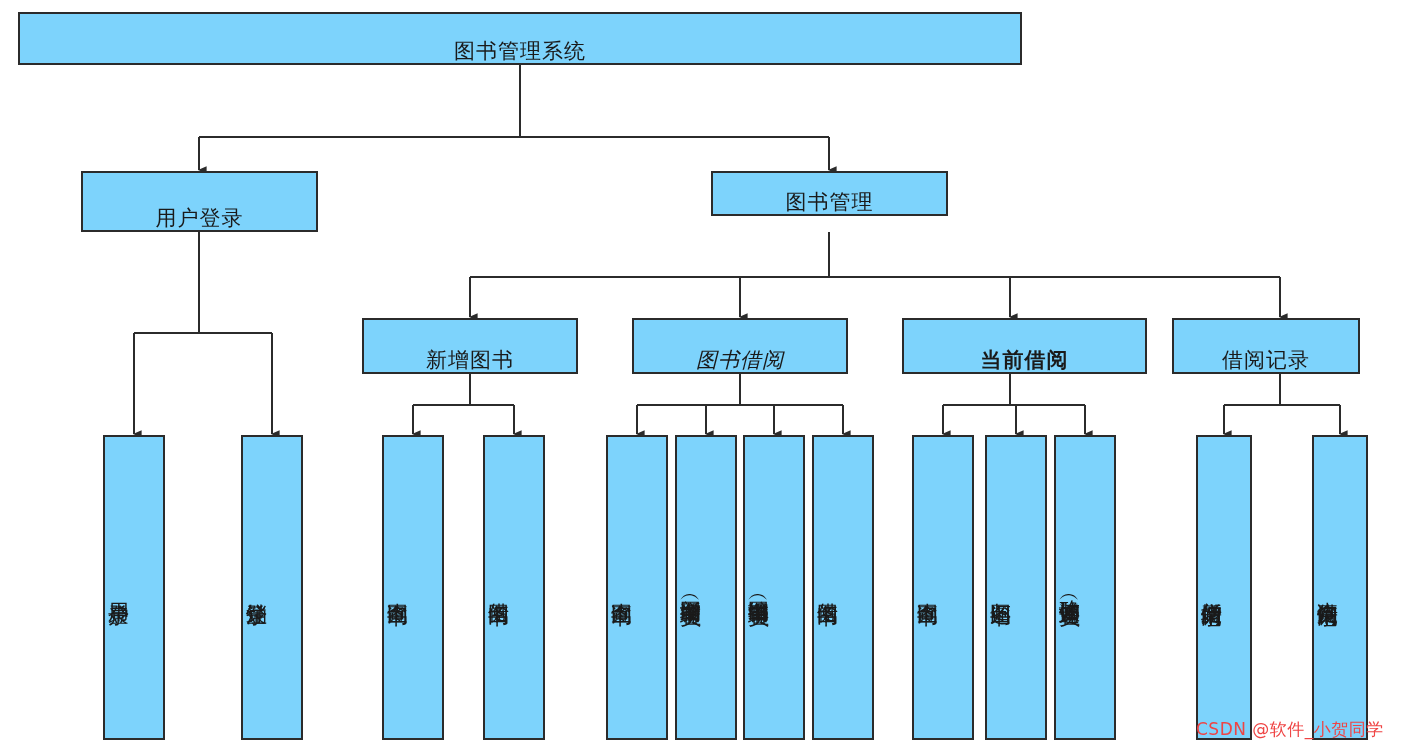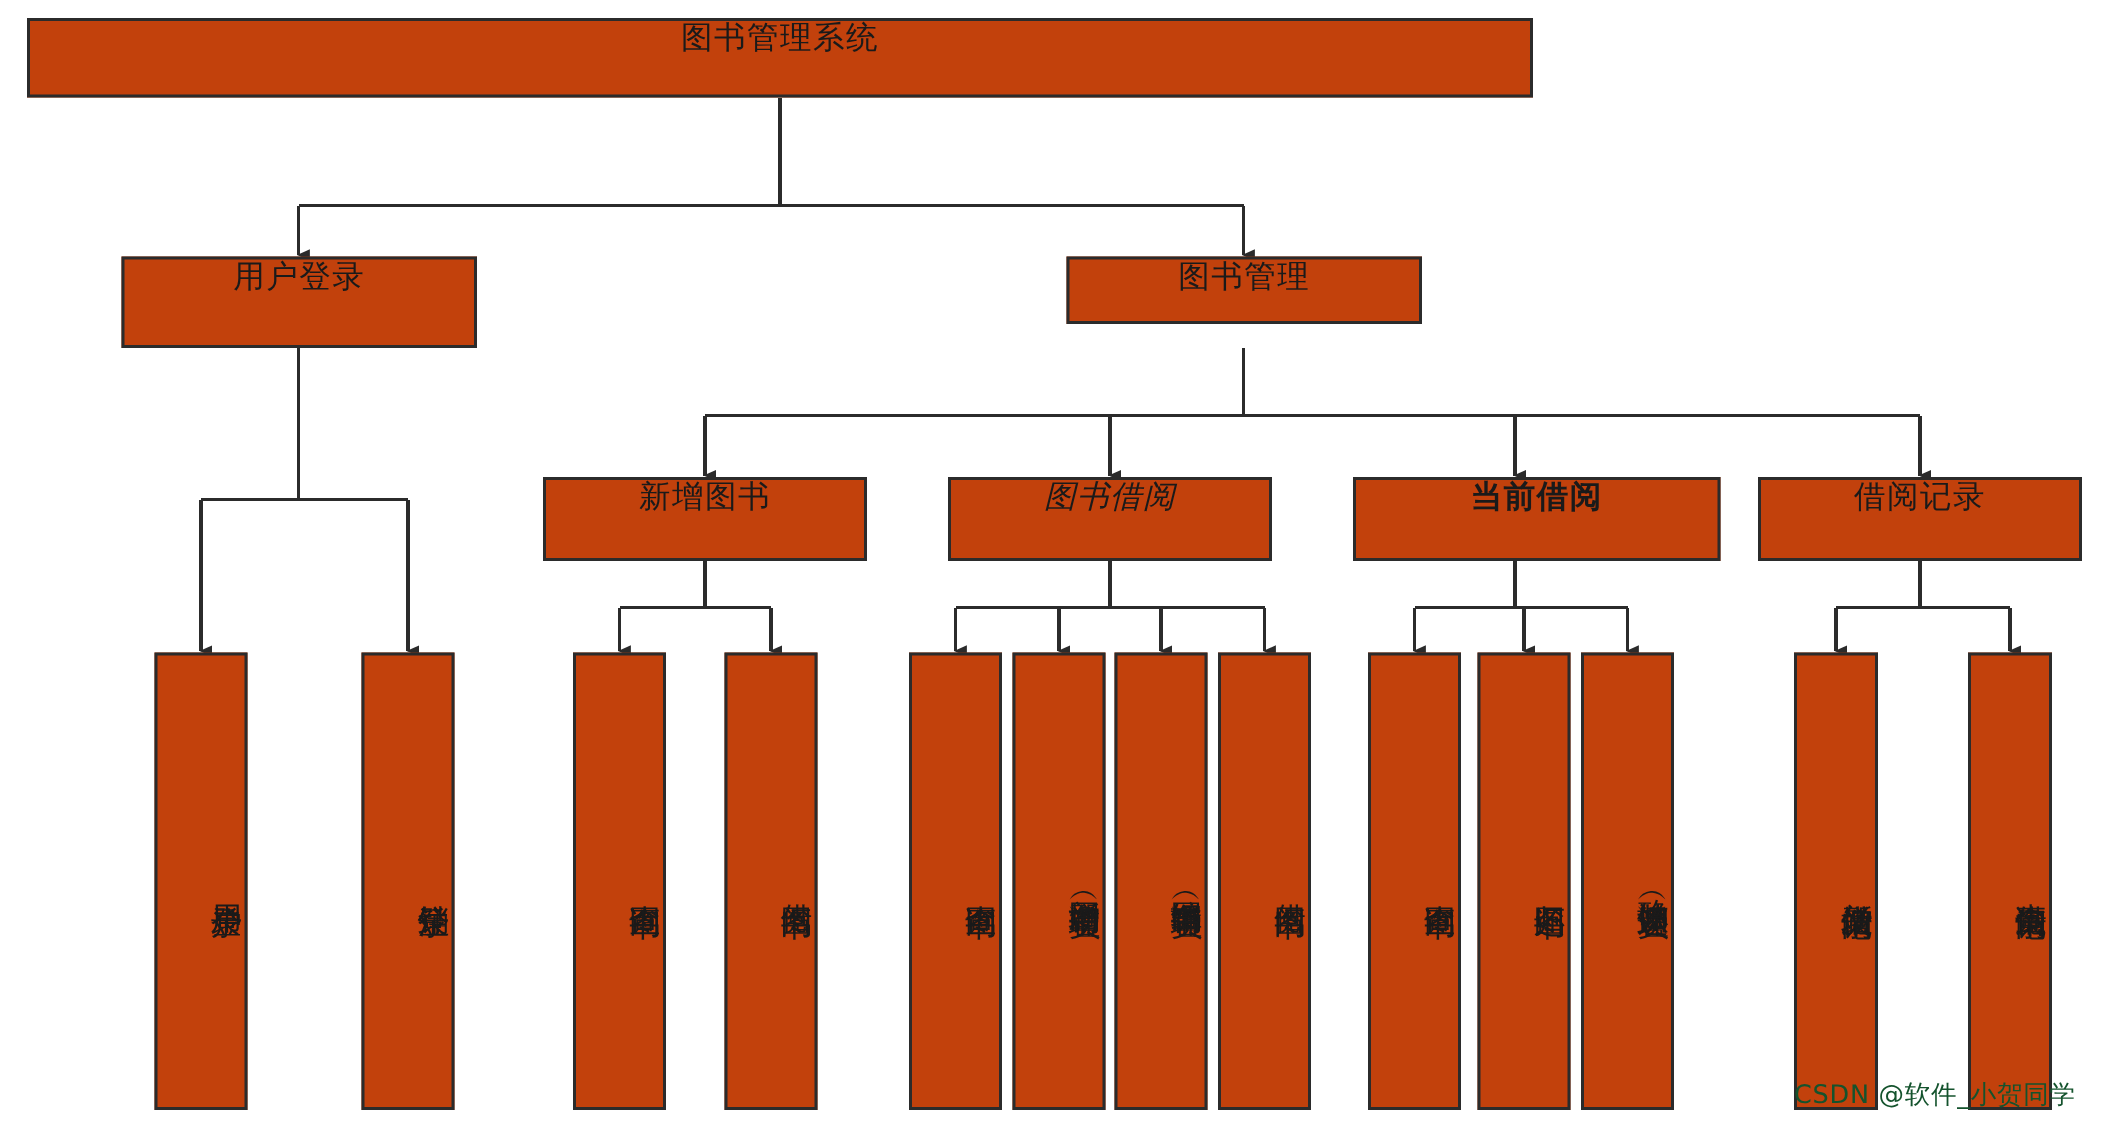--- a/index.html
+++ b/index.html
@@ -22,24 +22,24 @@
     position: absolute;
     left: 0;
     top: 0;
     width: 1405px;
     height: 747px;
     pointer-events: none;
   }
   .node {
     position: absolute;
     box-sizing: border-box;
-    background: #c2410c;
+    background: #7dd3fc;
     border: 2px solid #2b2b2b;
     display: flex;
-    align-items: flex-start;
+    align-items: flex-end;
     justify-content: center;
     color: #1a1a1a;
   }
   .node-h {
     font-size: 21px;
     line-height: 1.1;
     letter-spacing: 1px;
     white-space: nowrap;
   }
   .node-v {
@@ -122,21 +122,21 @@
       </div>
       <div class="node node-h" style="left: 362px; top: 318px; width: 216px; height: 56px;">
         <span>新增图书</span>
       </div>
       <div class="node node-h" style="left: 632px; top: 318px; width: 216px; height: 56px; font-style: italic;">
         <span>图书借阅</span>
       </div>
       <div class="node node-h" style="left: 902px; top: 318px; width: 245px; height: 56px; font-weight: bold;">
         <span>当前借阅</span>
       </div>
-      <div class="node node-h" style="left: 1172px; top: 318px; width: 216px; height: 56px;">
+      <div class="node node-h" style="left: 1172px; top: 318px; width: 188px; height: 56px;">
         <span>借阅记录</span>
       </div>
       <div class="node node-v" style="left: 103px; top: 435px; width: 62px; height: 305px;">
         <span>用户登录</span>
       </div>
       <div class="node node-v" style="left: 241px; top: 435px; width: 62px; height: 305px;">
         <span>注销登录</span>
       </div>
       <div class="node node-v" style="left: 382px; top: 435px; width: 62px; height: 305px;">
         <span>查询图书</span>
@@ -166,15 +166,15 @@
         <span>确认归还（管理员）</span>
       </div>
       <div class="node node-v" style="left: 1196px; top: 435px; width: 56px; height: 305px;">
         <span>新增借阅记录</span>
       </div>
       <div class="node node-v" style="left: 1312px; top: 435px; width: 56px; height: 305px;">
         <span>查询借阅记录</span>
       </div>
     </div>
 
-  <div class="watermark" style="left: 1196px; top: 718px; color: #14532d;">CSDN @软件_小贺同学</div>
+  <div class="watermark" style="left: 1196px; top: 718px; color: #ef4444;">CSDN @软件_小贺同学</div>
 
 </div>
 
 </body></html>

